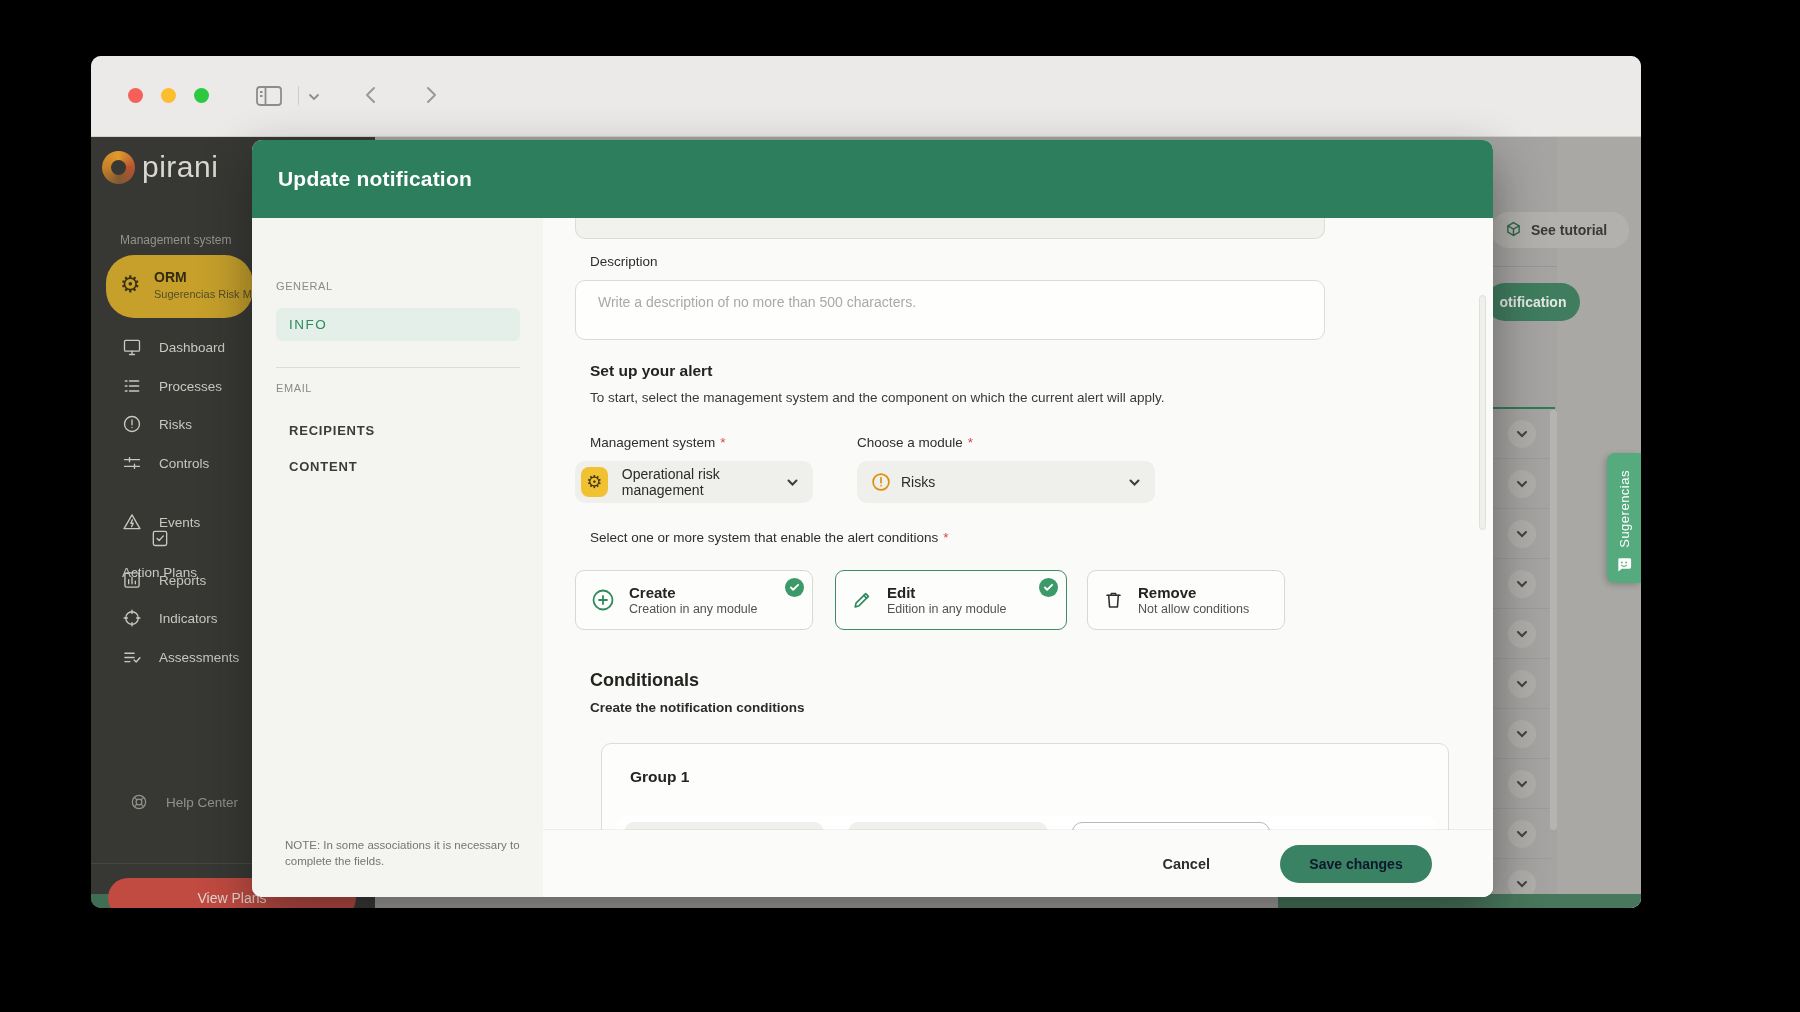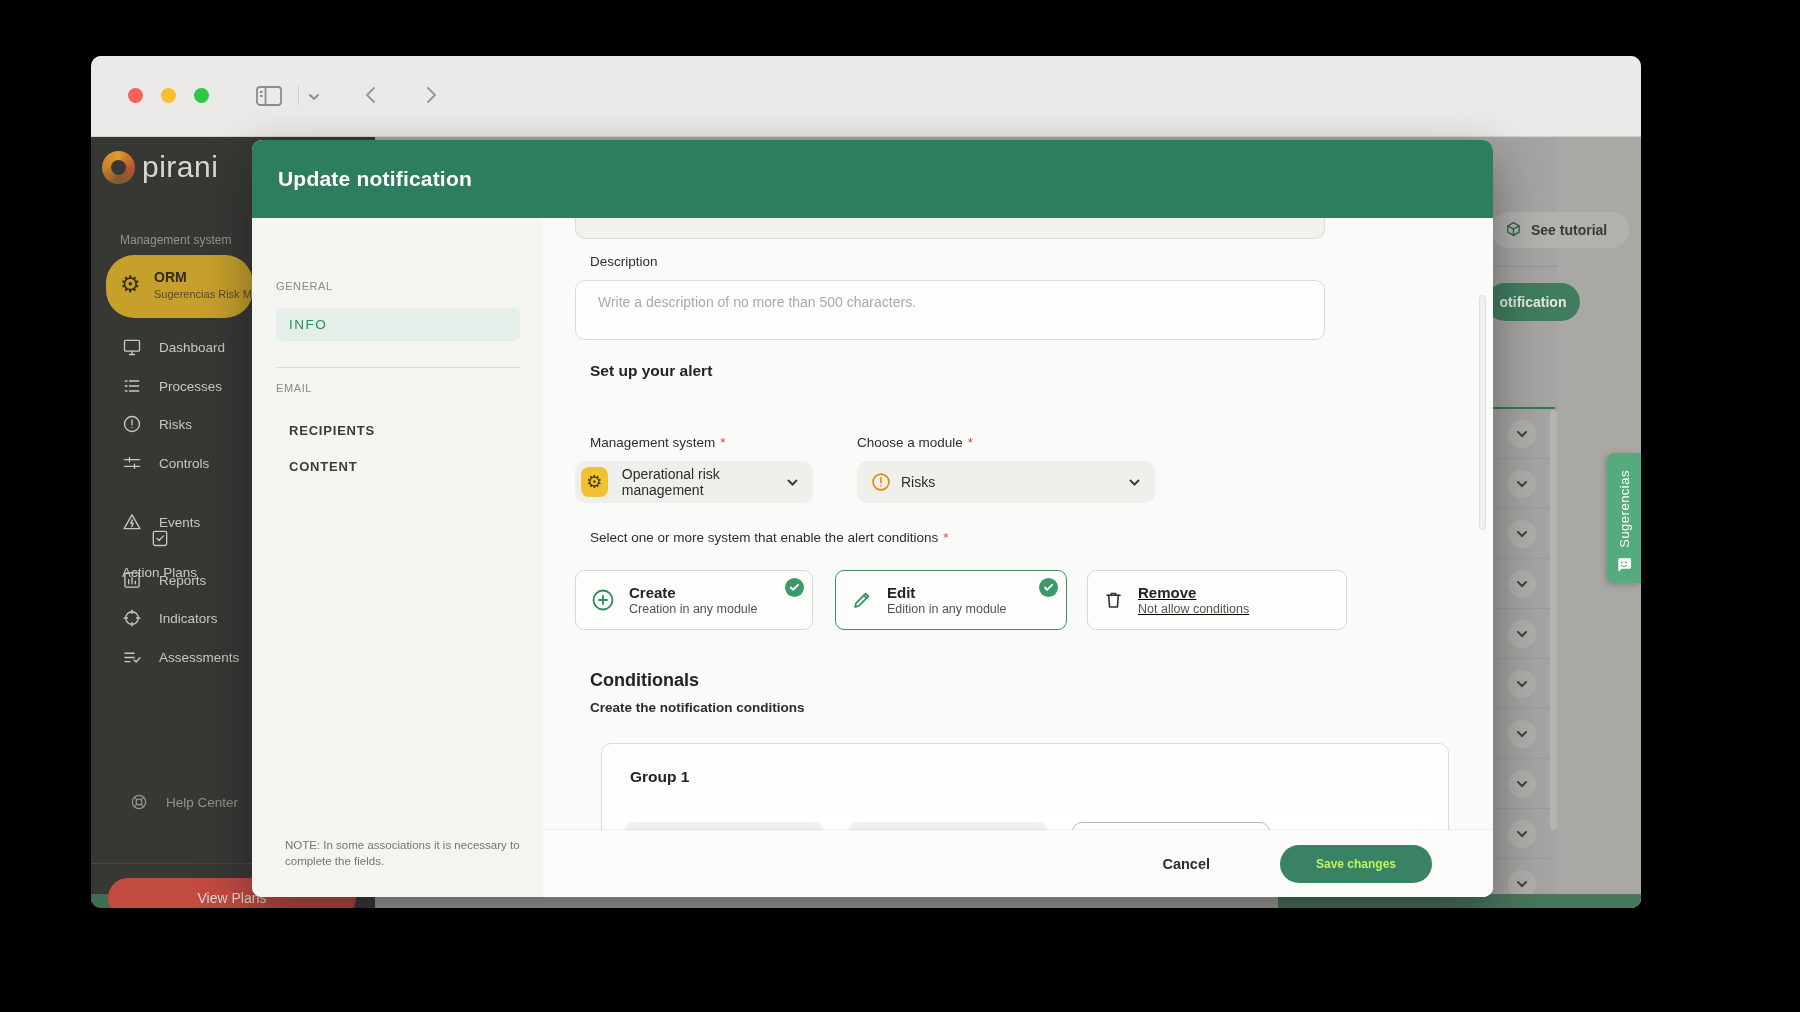--- a/index.html
+++ b/index.html
@@ -54,21 +54,21 @@
   .card{top:352px;height:60px;background:#fdfdfc;border:1px solid #d8d8d4;border-radius:9px;display:flex;align-items:center;padding-left:15px;gap:14px;}
   .card.selected{border:1.5px solid #3e8b66;}
   .card-title{font-size:15px;font-weight:bold;color:#242421;line-height:1.25;}
   .card-sub{font-size:12.5px;color:#55534e;}
   .badge{position:absolute;right:8px;top:7px;width:19px;height:19px;border-radius:50%;background:#3c9a69;display:flex;align-items:center;justify-content:center;}
   .group-card{left:58px;top:525px;width:848px;height:150px;background:#fdfdfc;border:1px solid #dcdcd8;border-radius:10px;}
   .group-inner{position:absolute;left:14px;top:72px;width:820px;height:70px;background:#fff;border-radius:10px;}
   .gpill{position:absolute;top:6px;height:44px;border-radius:10px;}
   .footer{left:291px;top:690px;width:950px;height:67px;background:#fbfbf9;box-shadow:0 -1px 0 rgba(0,0,0,.05);display:flex;align-items:center;justify-content:flex-end;gap:70px;padding-right:61px;z-index:12;}
   .btn-cancel{font-size:14.5px;font-weight:bold;color:#2e2e2b;}
-  .btn-save{width:152px;height:38px;border-radius:19px;background:#398263;color:#bef264;font-size:12px;font-weight:bold;display:flex;align-items:center;justify-content:center;}
+  .btn-save{width:152px;height:38px;border-radius:19px;background:#398263;color:#0f172a;font-size:14px;font-weight:bold;display:flex;align-items:center;justify-content:center;}
   .scroll-thumb{left:936px;top:77px;width:7px;height:235px;background:#efefeb;border:1px solid #dfdfdb;border-radius:4px;}
 </style>
 </head>
 <body>
 
 <div class="canvas">
   <div class="abs window">
 
     <div class="abs toolbar">
       <div class="abs light" style="left:37px;background:#f6605a;"></div>
@@ -318,20 +318,21 @@
 
       <div class="abs content">
         <div class="abs field-sliver"></div>
 
         <div class="abs lbl" style="left:47px;top:36px;">Description</div>
         <div class="abs textarea">
           <span>Write a description of no more than 500 characters.</span>
         </div>
 
         <div class="abs sec-title" style="left:47px;top:144px;">Set up your alert</div>
+        <div class="abs sec-sub" style="left:47px;top:172px;">To start, select the management system and the component on which the current alert will apply.</div>
 
         <div class="abs lbl" style="left:47px;top:217px;">
           <span>Management system</span><span class="req">*</span>
         </div>
         <div class="abs lbl" style="left:314px;top:217px;">
           <span>Choose a module</span><span class="req">*</span>
         </div>
 
         <div class="abs select" style="left:32px;width:238px;">
           <span class="gear-badge">⚙</span>
@@ -383,21 +384,21 @@
             <div class="card-title">Edit</div>
             <div class="card-sub">Edition in any module</div>
           </div>
           <span class="badge">
               <svg width="11" height="9" viewBox="0 0 12 10" fill="none" stroke="#fff" stroke-width="2" stroke-linecap="round" stroke-linejoin="round">
                 <polyline points="2,5 4.5,7.5 10,2"></polyline>
               </svg>
             </span>
         </div>
 
-        <div class="abs card" style="left:544px;width:260px;text-decoration:underline;">
+        <div class="abs card" style="left:544px;width:198px;">
           <svg width="21" height="22" viewBox="0 0 24 24" fill="none" stroke="#2f2f2c" stroke-width="1.8" stroke-linecap="round" stroke-linejoin="round">
               <path d="M4.5 6.5h15"></path>
               <path d="M9.5 6.5V4.5h5v2"></path>
               <path d="M6.5 6.5l1 13.5h9l1-13.5"></path>
             </svg>
           <div>
             <div class="card-title">Remove</div>
             <div class="card-sub">Not allow conditions</div>
           </div>
         </div>

